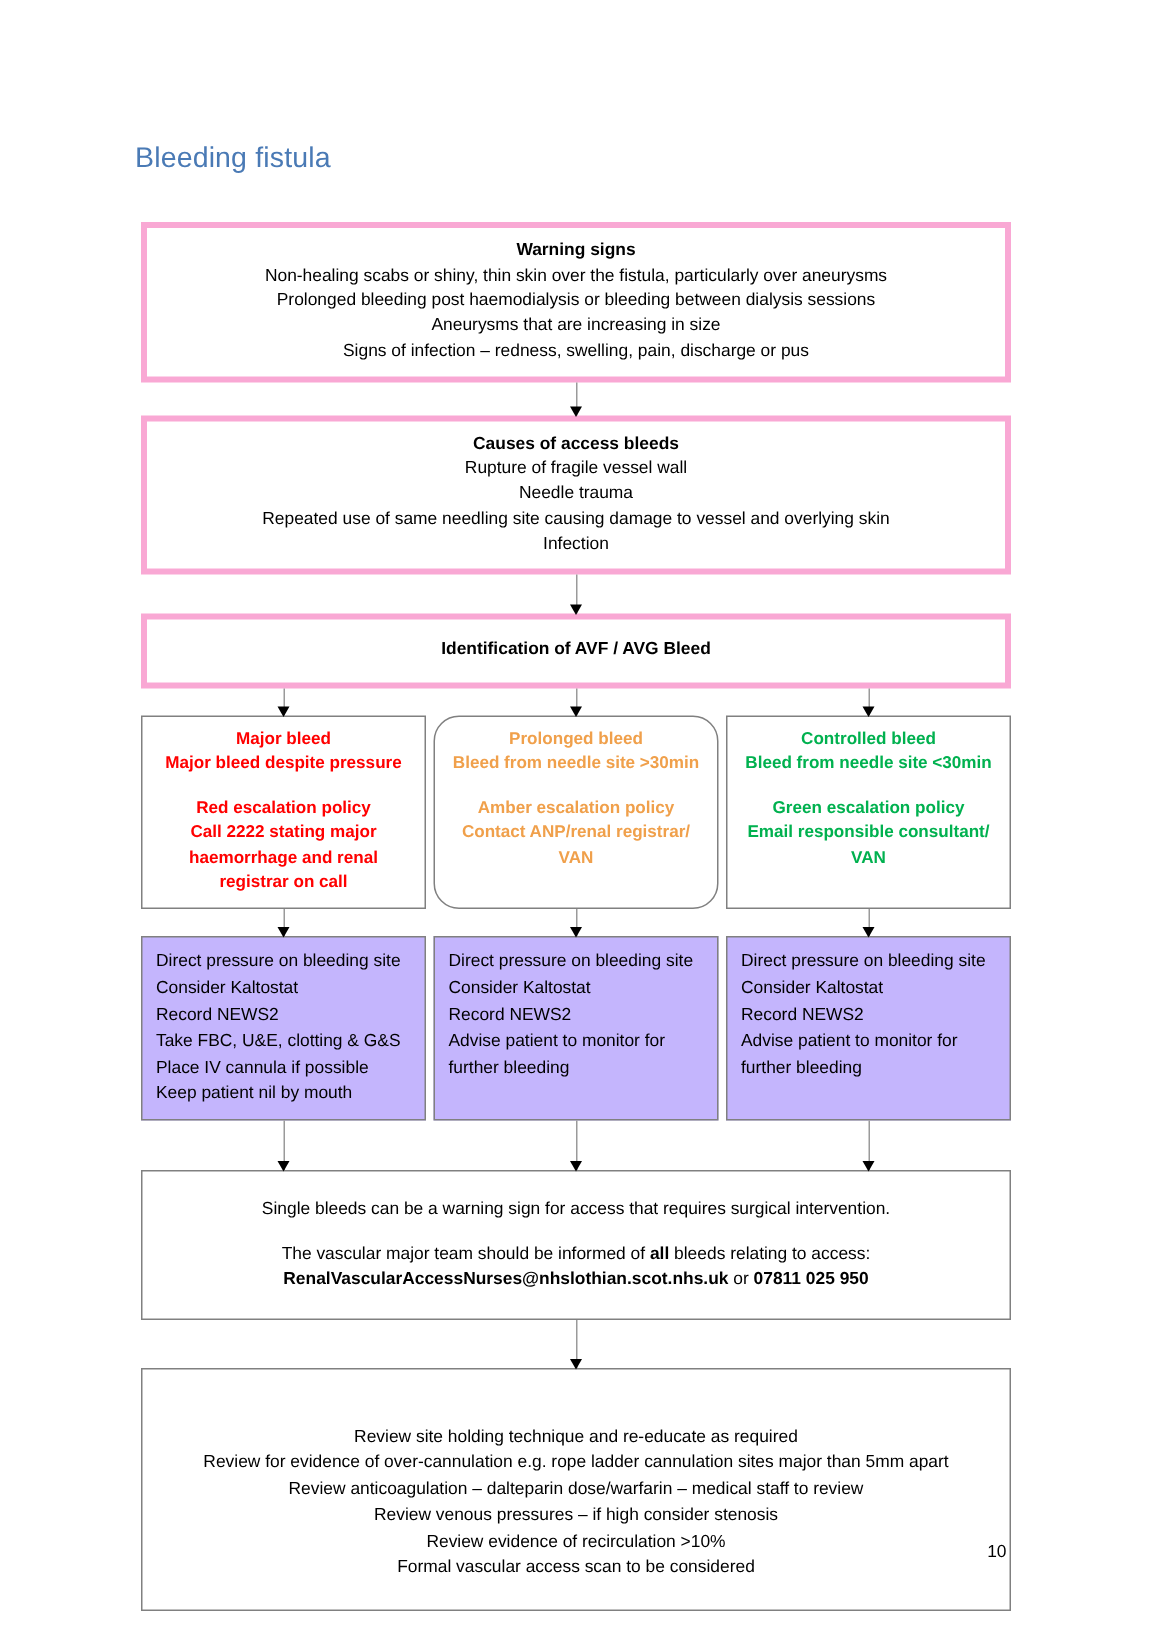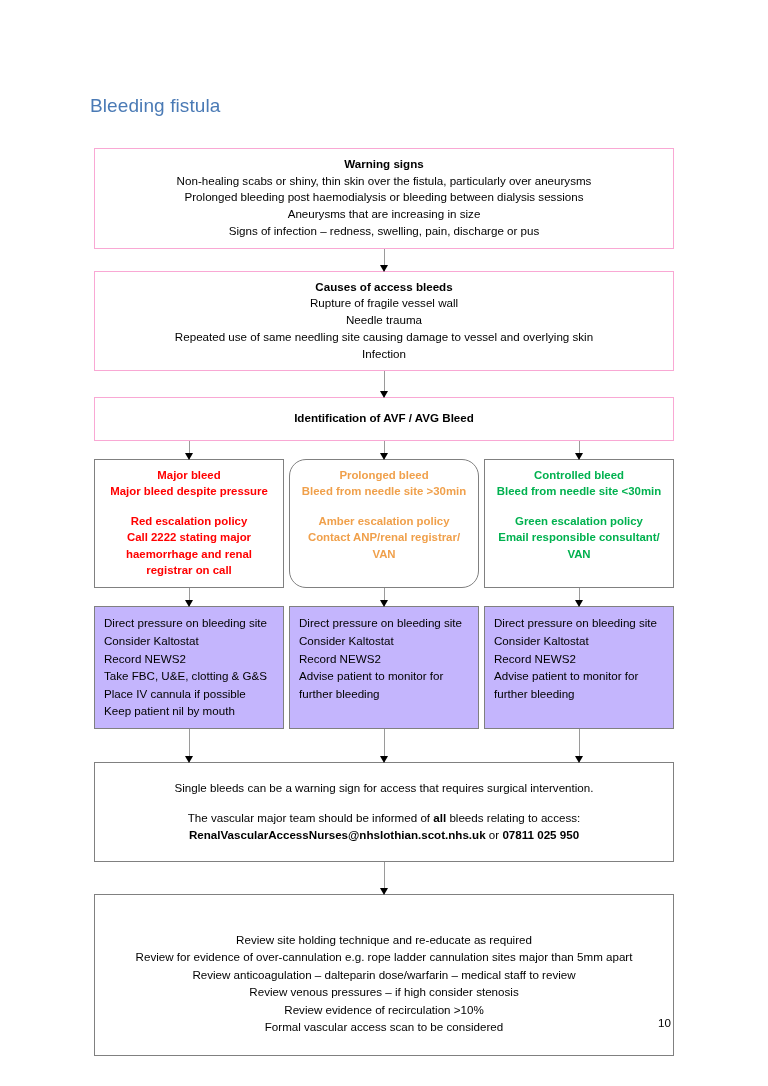--- a/index.html
+++ b/index.html
@@ -35,21 +35,21 @@
   
   .flow {
     position: absolute;
     left: 94px;
     top: 148px;
     width: 580px;
   }
 
   
   .box {
-    border: 1px solid #f9a8d4;
+    border: 4px solid #f9a8d4;
     background: #ffffff;
     padding: 6px 10px 8px 10px;
     text-align: center;
     font-size: 11.6px;
     line-height: 16.8px;
     color: #000000;
   }
 
   .box .hdr {
     font-weight: bold;
@@ -154,21 +154,21 @@
     color: #000000;
     padding: 12px 10px 20px 10px;
   }
   .box-further .hdr { font-weight: bold; }
   .box-further .spacer { height: 24px; }
 
   
   .page-number {
     position: absolute;
     right: 92px;
-    bottom: 57px;
+    bottom: 45px;
     font-size: 11.6px;
     color: #000000;
   }
 
   .eq-row { display: flex; align-items: stretch; }
 </style>
 </head>
 <body>
 
 <div class="page">

